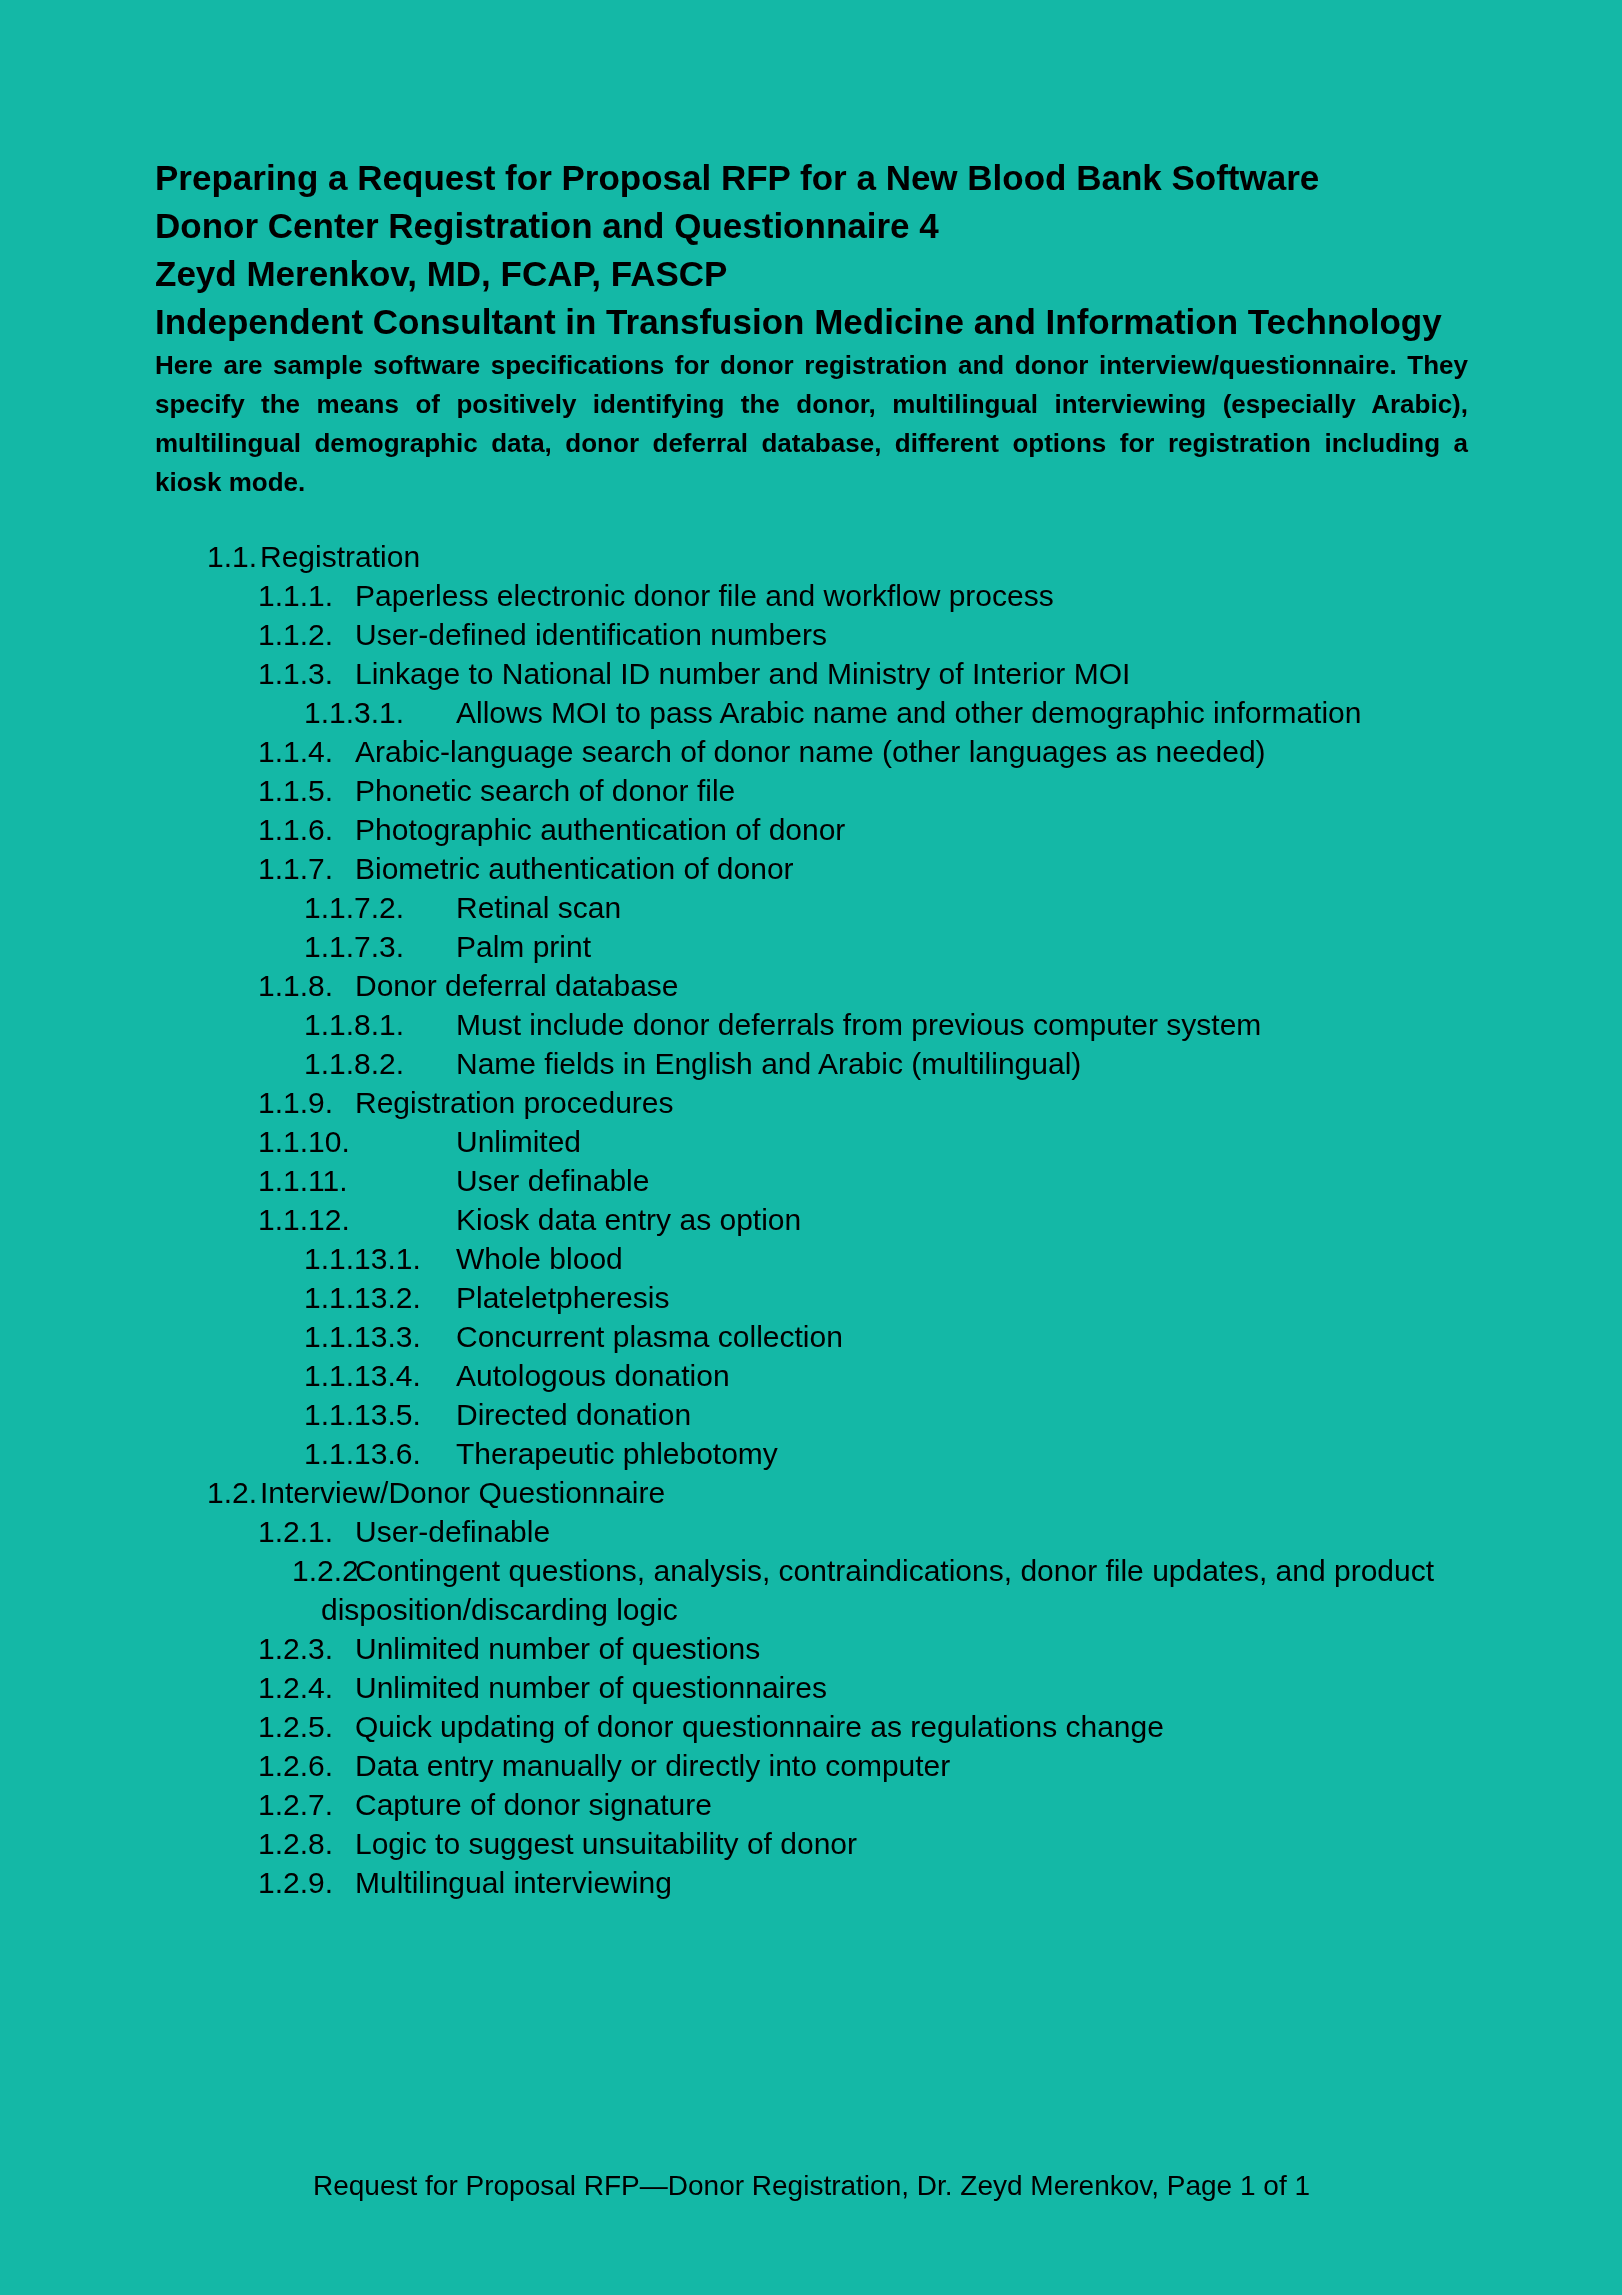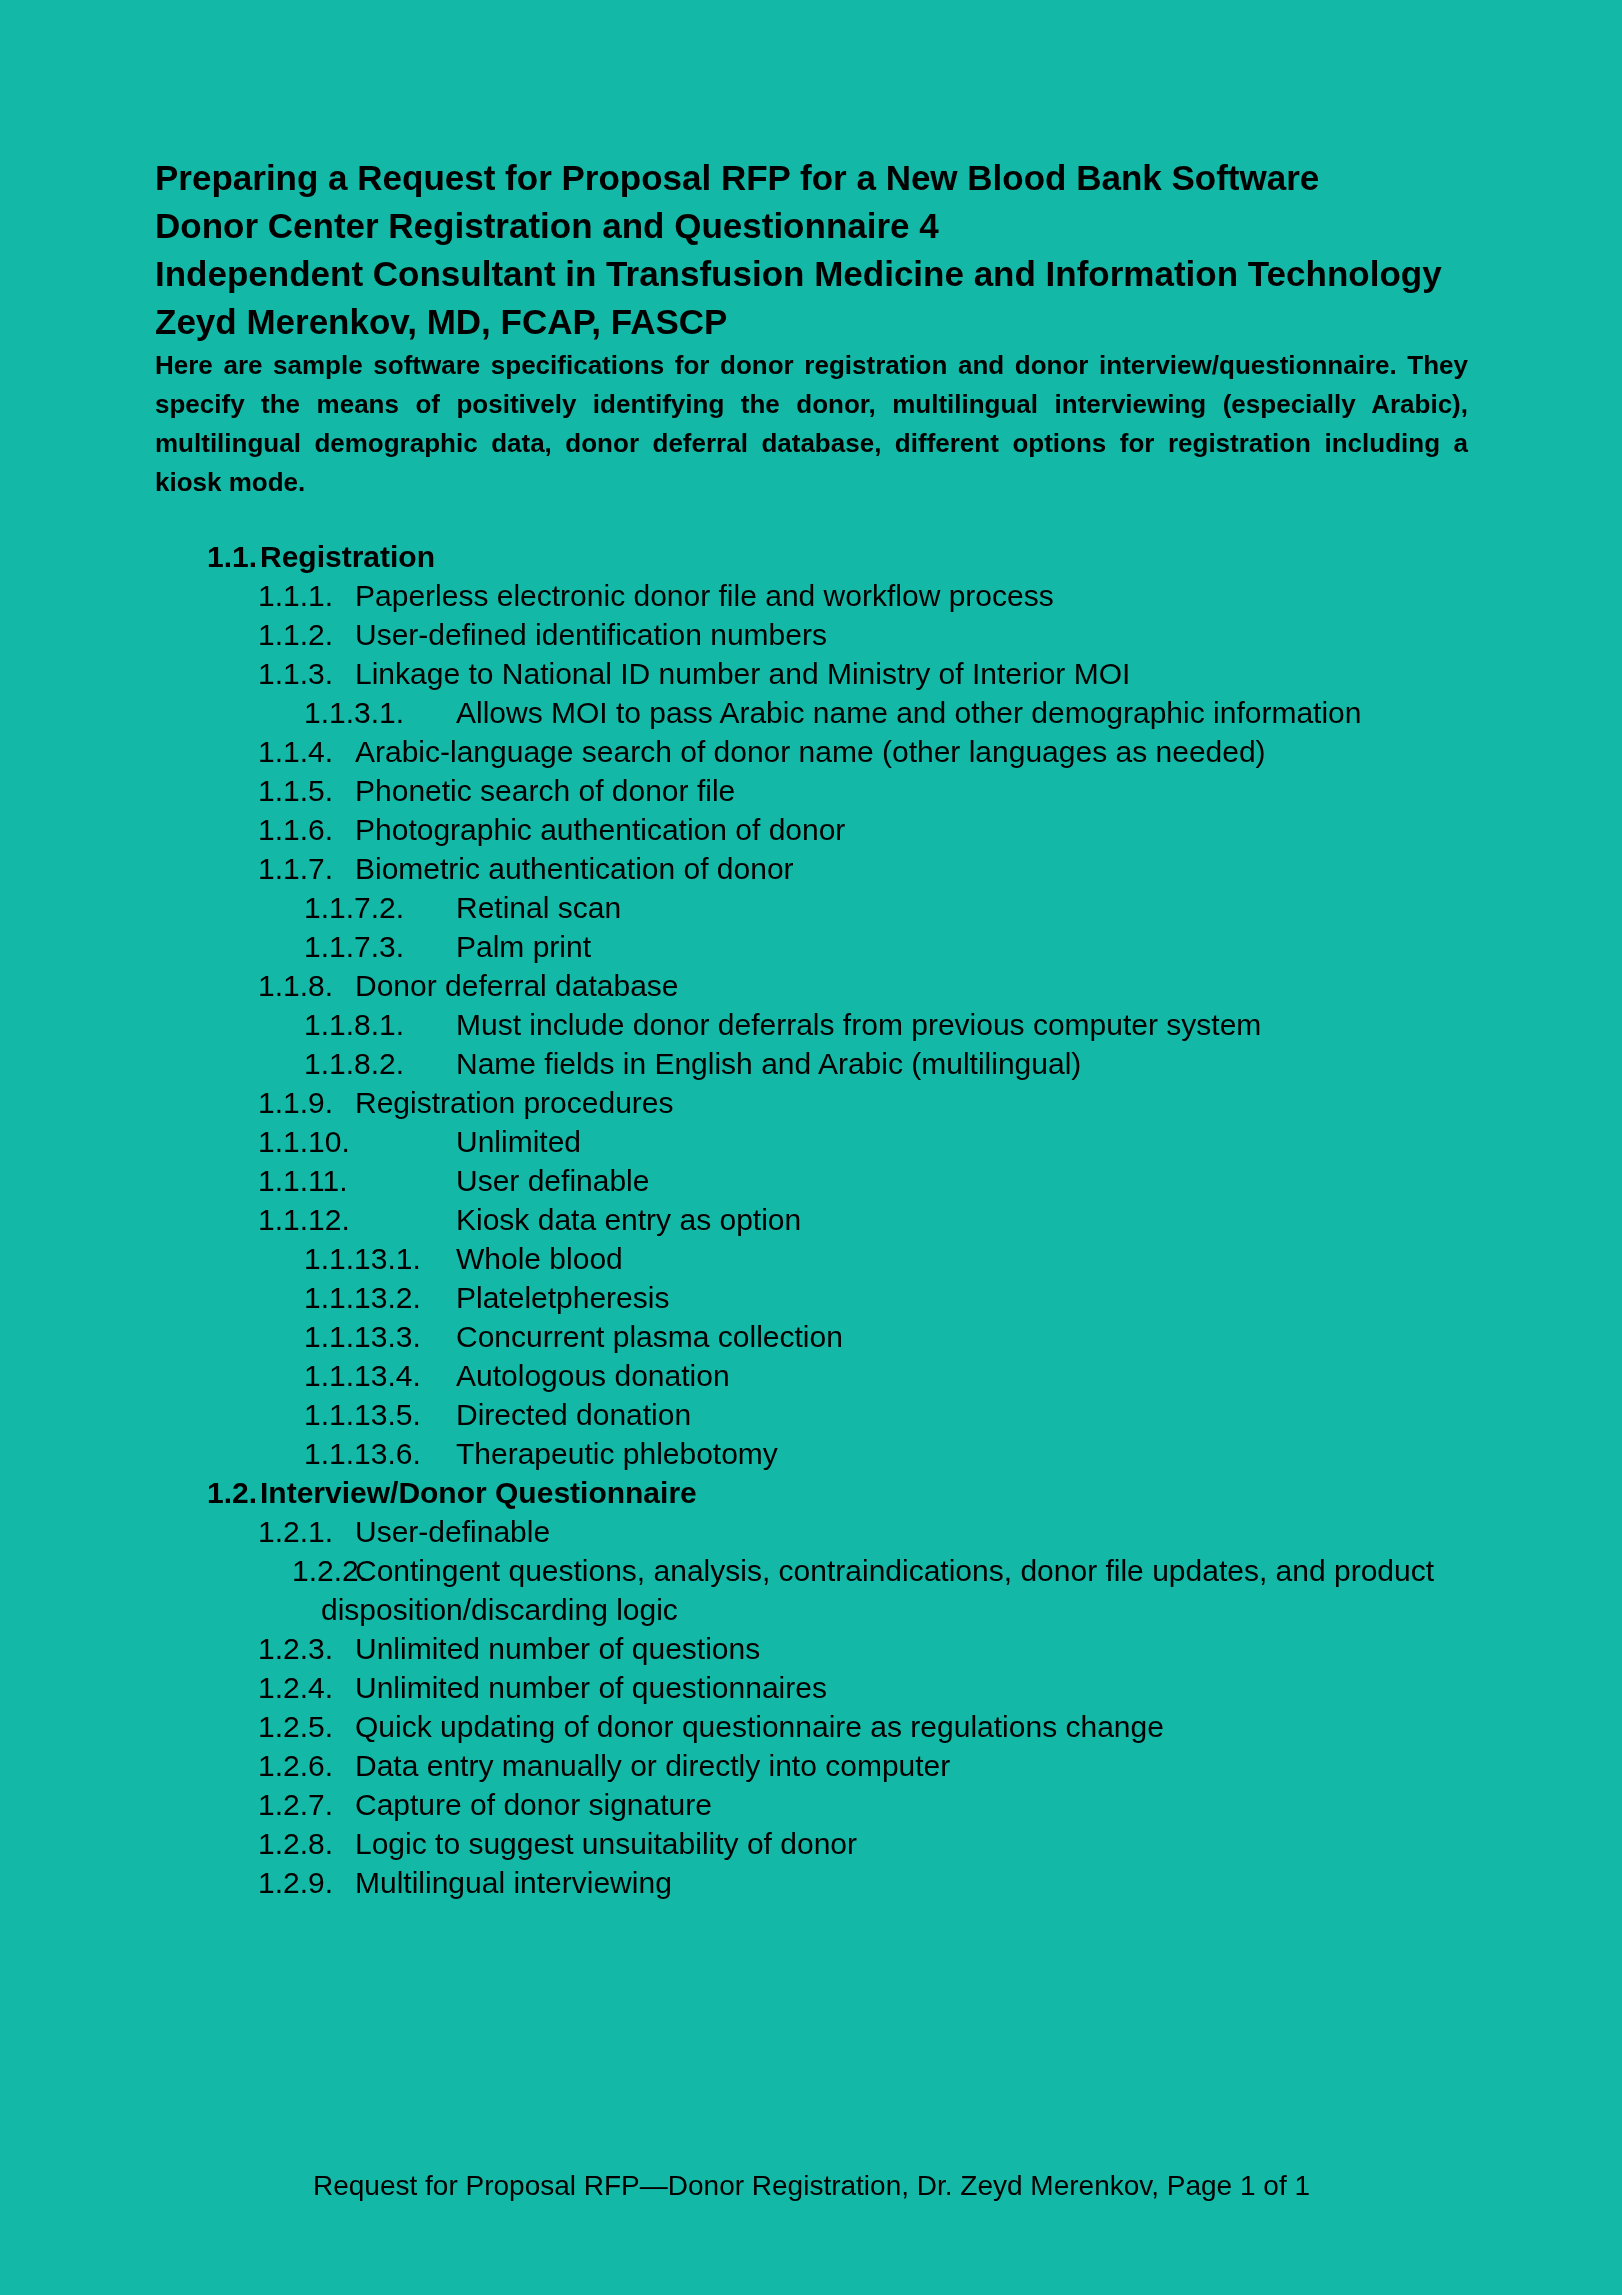--- a/index.html
+++ b/index.html
@@ -28,21 +28,21 @@
     text-align: justify;
     font-weight: bold;
   }
   .outline {
     margin-top: 35px;
     font-size: 30px;
     line-height: 39px;
   }
   .li { position: relative; }
   .num { position: absolute; top: 0; white-space: nowrap; }
-  .l1 { padding-left: 105px; font-weight: bold; }
+  .l1 { padding-left: 105px; font-weight: normal; }
   .l1 .num { left: 52px; }
   .l2 { padding-left: 200px; }
   .l2 .num { left: 103px; }
   .l2.wide { padding-left: 301px; }
   .l3 { padding-left: 301px; }
   .l3 .num { left: 149px; }
   .l2.hang { padding-left: 166px; text-indent: 34px; }
   .footer {
     position: absolute;
     left: 0;
@@ -55,22 +55,22 @@
 </style>
 </head>
 <body>
 
 <div class="page">
   <div class="inner">
 
     <div class="title-block">
       <div>Preparing a Request for Proposal RFP for a New Blood Bank Software</div>
       <div>Donor Center Registration and Questionnaire 4</div>
+      <div>Zeyd Merenkov, MD, FCAP, FASCP</div>
       <div>Independent Consultant in Transfusion Medicine and Information Technology</div>
-      <div>Zeyd Merenkov, MD, FCAP, FASCP</div>
     </div>
 
     <p class="intro">Here are sample software specifications for donor registration and donor interview/questionnaire.  They specify the means of positively identifying the donor, multilingual interviewing (especially Arabic), multilingual demographic data, donor deferral database, different options for registration including a kiosk mode.</p>
 
     <div class="outline" id="outline">
         <div class="li l1"><span class="num">1.1.</span><span class="txt">Registration</span></div>
         <div class="li l2"><span class="num">1.1.1.</span><span class="txt">Paperless electronic donor file and workflow process</span></div>
         <div class="li l2"><span class="num">1.1.2.</span><span class="txt">User-defined identification numbers</span></div>
         <div class="li l2"><span class="num">1.1.3.</span><span class="txt">Linkage to National ID number and Ministry of Interior MOI</span></div>
         <div class="li l3"><span class="num">1.1.3.1.</span><span class="txt">Allows MOI to pass Arabic name and other demographic information</span></div>

